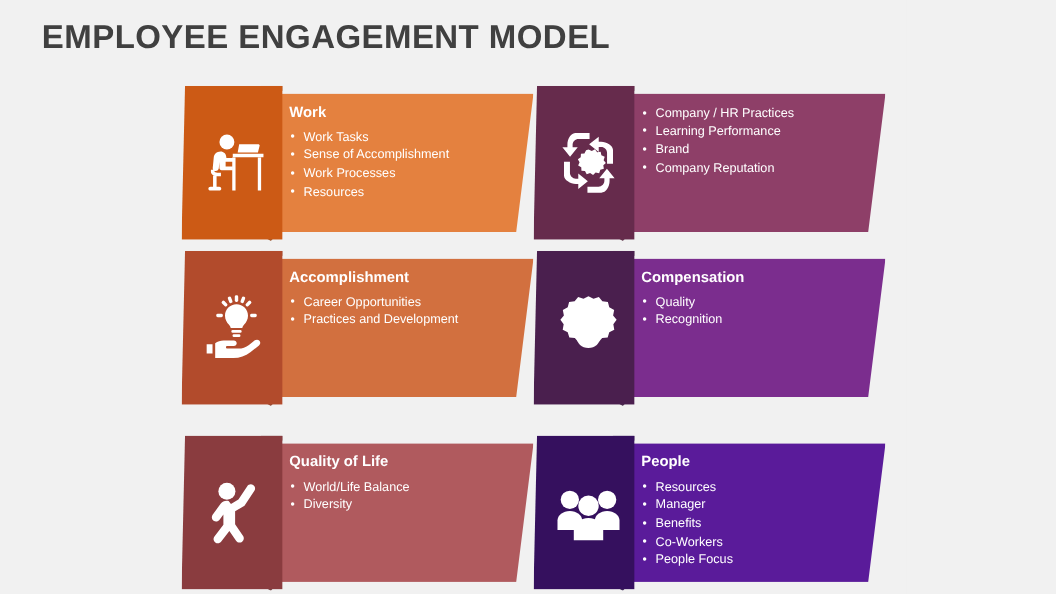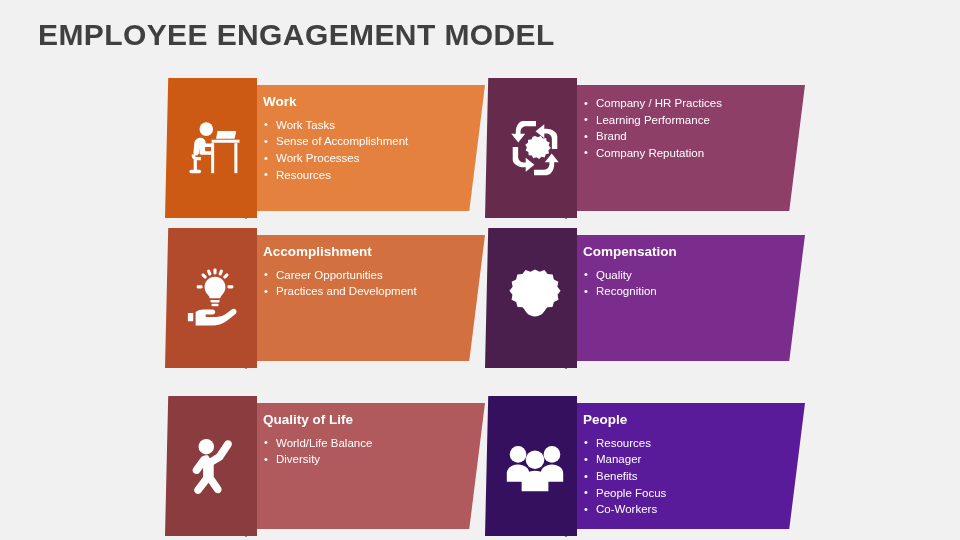--- a/index.html
+++ b/index.html
@@ -306,20 +306,20 @@
       <path d="M32 37c-7.6 0-13.8 4.8-13.8 10.7V58h27.6V47.7C45.8 41.8 39.6 37 32 37z"></path>
     </svg>
           </div>
         </div>
         <div class="card-text">
           <div class="card-title">People</div>
           <ul class="bullets">
             <li>Resources</li>
             <li>Manager</li>
             <li>Benefits</li>
+            <li>Co-Workers</li>
             <li>People Focus</li>
-            <li>Co-Workers</li>
           </ul>
         </div>
       </div>
     </div>
 
 </div>
 
 </body></html>

